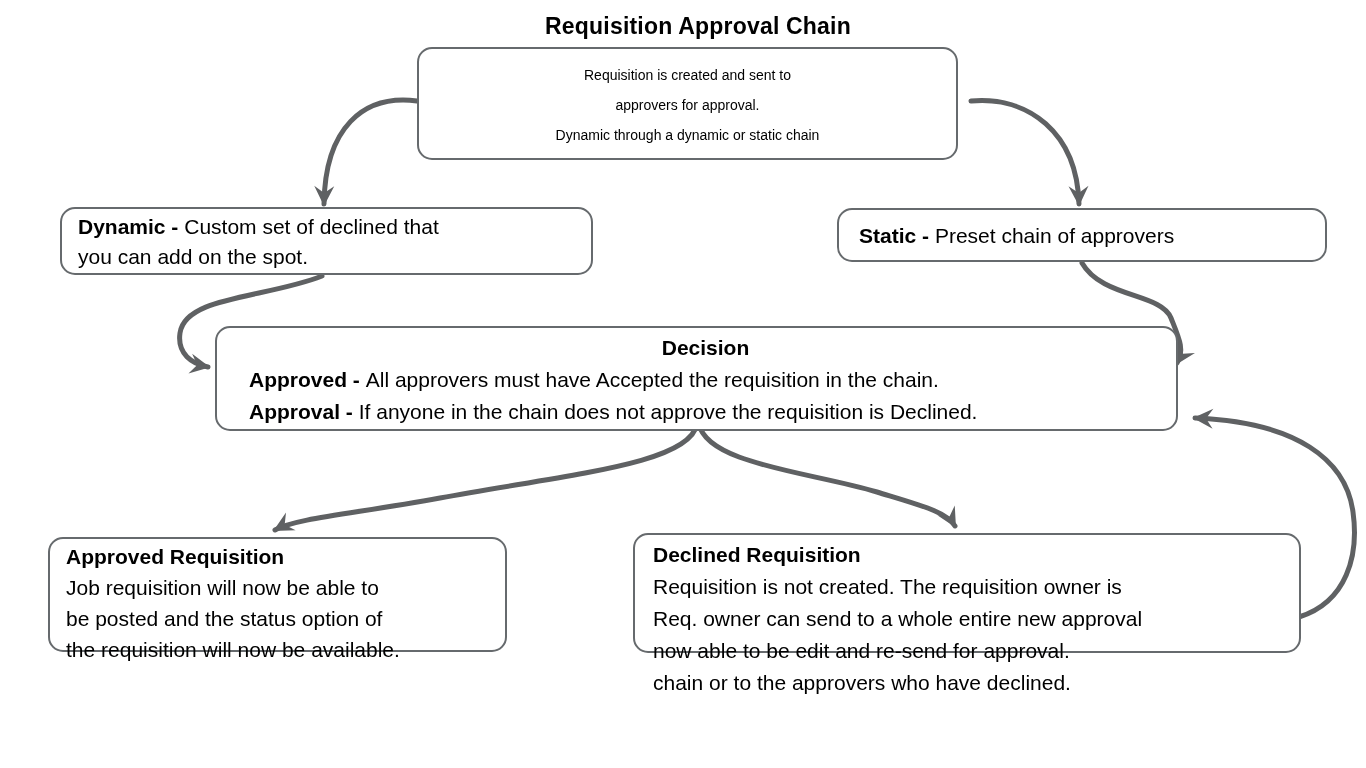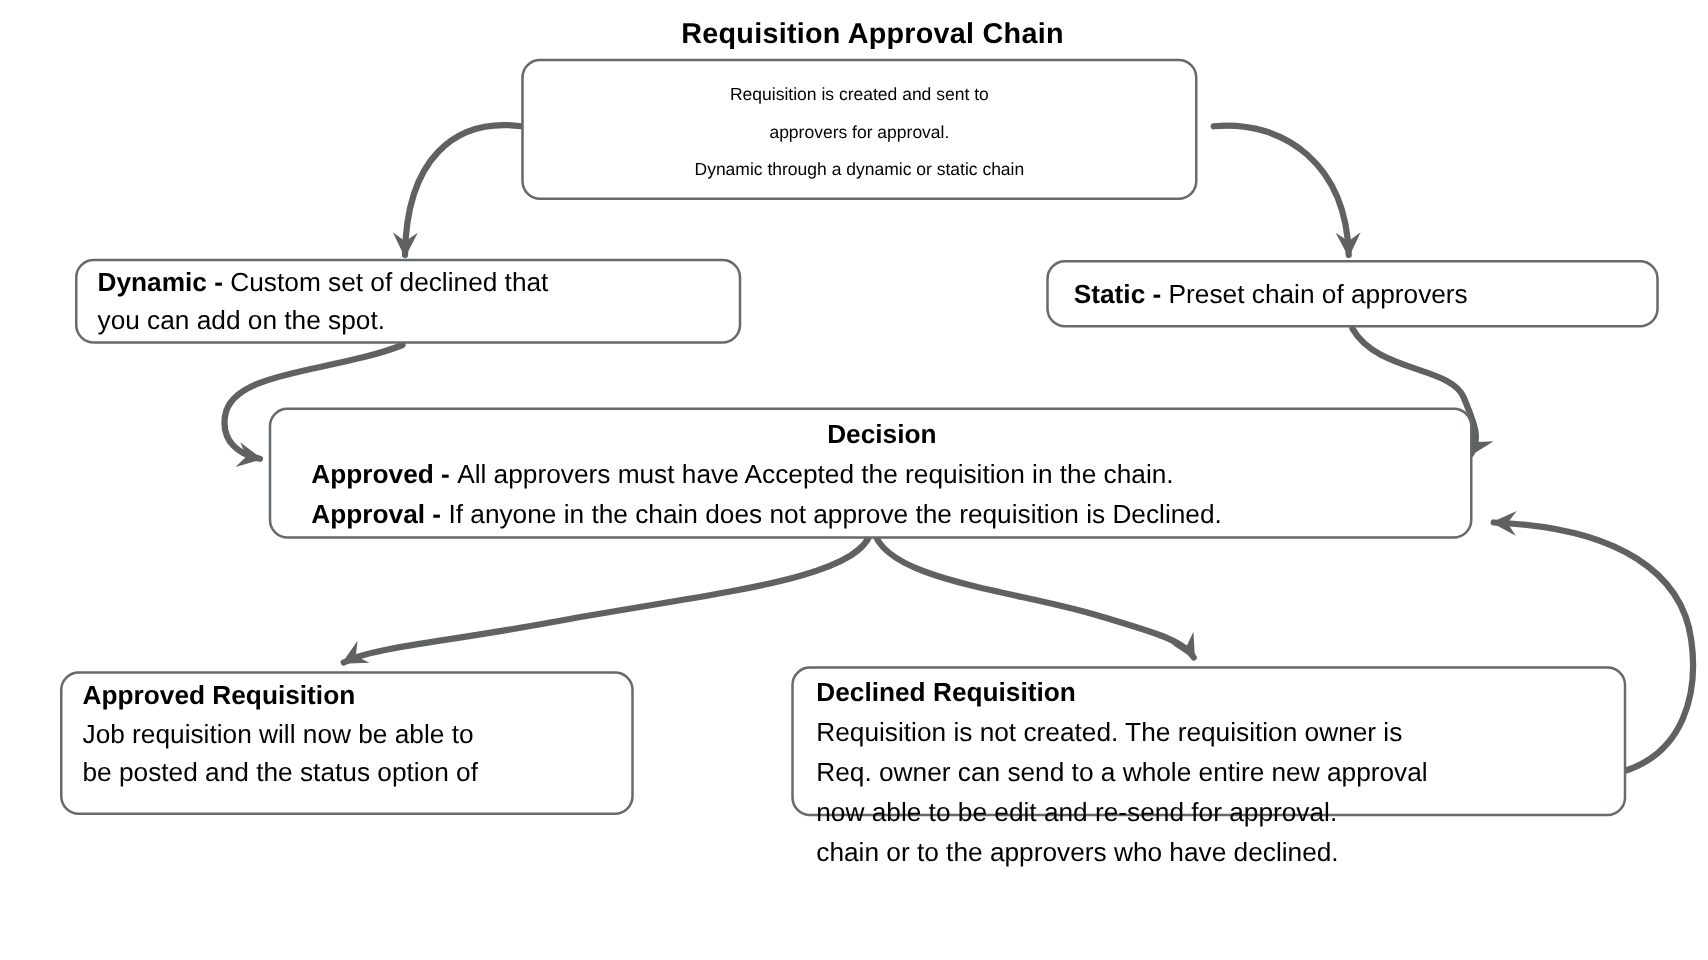--- a/index.html
+++ b/index.html
@@ -76,20 +76,21 @@
   <div class="node" id="node-decision">
     <span class="hd">Decision</span>
     <div class="ln"><span class="lbl">Approved -</span><span>All approvers must have Accepted the requisition in the chain.</span></div>
     <div class="ln"><span class="lbl">Approval -</span><span>If anyone in the chain does not approve the requisition is Declined.</span></div>
   </div>
 
   <div class="node" id="node-approved">
     <div class="hd">Approved Requisition</div>
     <div class="ln">Job requisition will now be able to</div>
     <div class="ln">be posted and the status option of</div>
+    <div class="ln">the requisition will now be available.</div>
   </div>
 
   <div class="node" id="node-declined">
     <div class="hd">Declined Requisition</div>
     <div class="ln">Requisition is not created. The requisition owner is</div>
     <div class="ln">Req. owner can send to a whole entire new approval</div>
     <div class="ln">now able to be edit and re-send for approval.</div>
     <div class="ln">chain or to the approvers who have declined.</div>
   </div>
 

